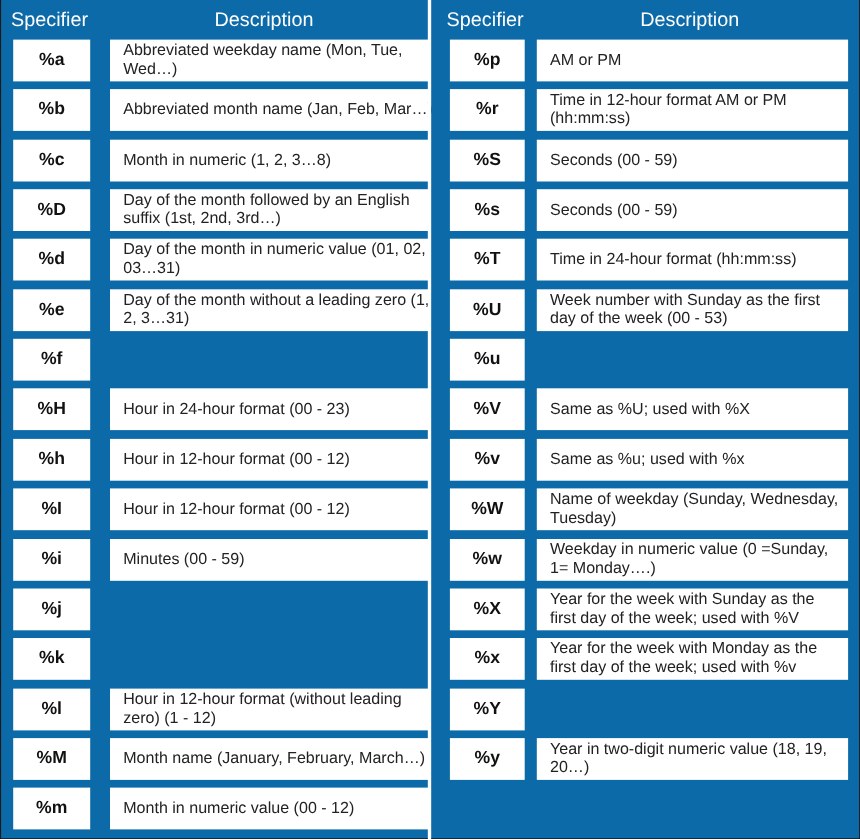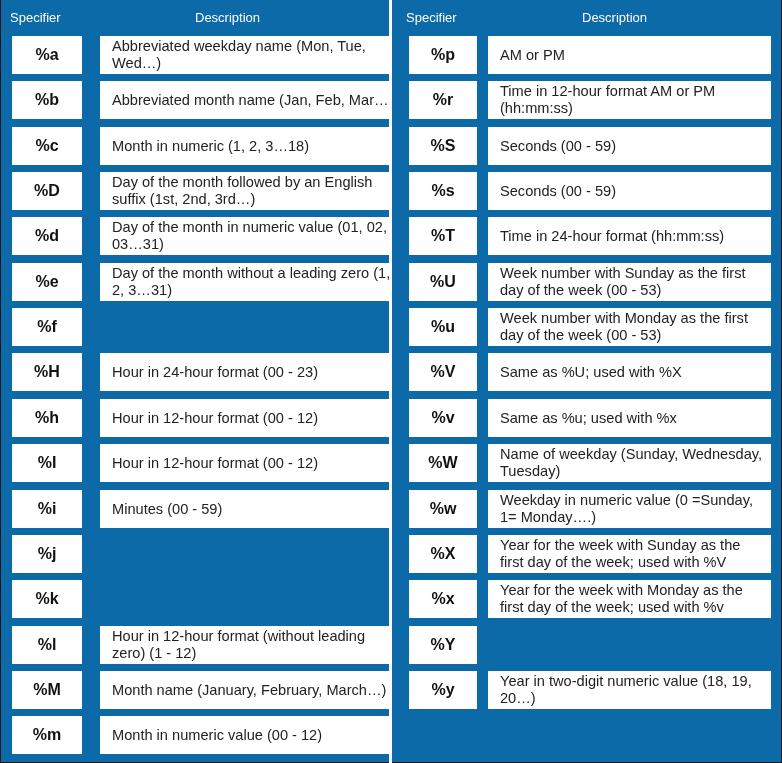--- a/index.html
+++ b/index.html
@@ -15,21 +15,21 @@
     border-bottom: 1px solid #1a1a1a;
   }
   .panel.left { left: 0; width: 388px; border-left: 1px solid #1a1a1a; }
   .panel.right { left: 392px; width: 389px; border-right: 1px solid #1a1a1a; }
   .divider {
     position: absolute; left: 389px; top: 0; width: 3px; height: 763px;
     background: #ffffff;
   }
   .hdr {
     position: absolute; top: 7px; height: 22px;
-    color: #ffffff; font-size: 13px; line-height: 22px;
+    color: #ffffff; font-size: 18px; line-height: 22px;
   }
   .row {
     position: absolute; height: 38px;
   }
   .spec {
     position: absolute; top: 0; height: 38px;
     background: #ffffff;
     display: flex; align-items: center; justify-content: center;
     font-weight: bold; font-size: 16px; color: #111111;
   }
@@ -55,21 +55,21 @@
       <div class="row" style="top: 36px; left: 0px; width: 100%;">
         <div class="spec">%a</div>
         <div class="desc">Abbreviated weekday name (Mon, Tue, Wed…)</div>
       </div>
       <div class="row" style="top: 81px; left: 0px; width: 100%;">
         <div class="spec">%b</div>
         <div class="desc">Abbreviated month name (Jan, Feb, Mar…)</div>
       </div>
       <div class="row" style="top: 127px; left: 0px; width: 100%;">
         <div class="spec">%c</div>
-        <div class="desc">Month in numeric (1, 2, 3…18)</div>
+        <div class="desc">Month in numeric (1, 2, 3…8)</div>
       </div>
       <div class="row" style="top: 172px; left: 0px; width: 100%;">
         <div class="spec">%D</div>
         <div class="desc">Day of the month followed by an English suffix (1st, 2nd, 3rd…)</div>
       </div>
       <div class="row" style="top: 217px; left: 0px; width: 100%;">
         <div class="spec">%d</div>
         <div class="desc">Day of the month in numeric value (01, 02, 03…31)</div>
       </div>
       <div class="row" style="top: 263px; left: 0px; width: 100%;">
@@ -141,21 +141,20 @@
       <div class="row" style="top: 217px; left: 0px; width: 100%;">
         <div class="spec">%T</div>
         <div class="desc">Time in 24-hour format (hh:mm:ss)</div>
       </div>
       <div class="row" style="top: 263px; left: 0px; width: 100%;">
         <div class="spec">%U</div>
         <div class="desc">Week number with Sunday as the first day of the week (00 - 53)</div>
       </div>
       <div class="row" style="top: 308px; left: 0px; width: 100%;">
         <div class="spec">%u</div>
-        <div class="desc">Week number with Monday as the first day of the week (00 - 53)</div>
       </div>
       <div class="row" style="top: 353px; left: 0px; width: 100%;">
         <div class="spec">%V</div>
         <div class="desc">Same as %U; used with %X</div>
       </div>
       <div class="row" style="top: 399px; left: 0px; width: 100%;">
         <div class="spec">%v</div>
         <div class="desc">Same as %u; used with %x</div>
       </div>
       <div class="row" style="top: 444px; left: 0px; width: 100%;">

